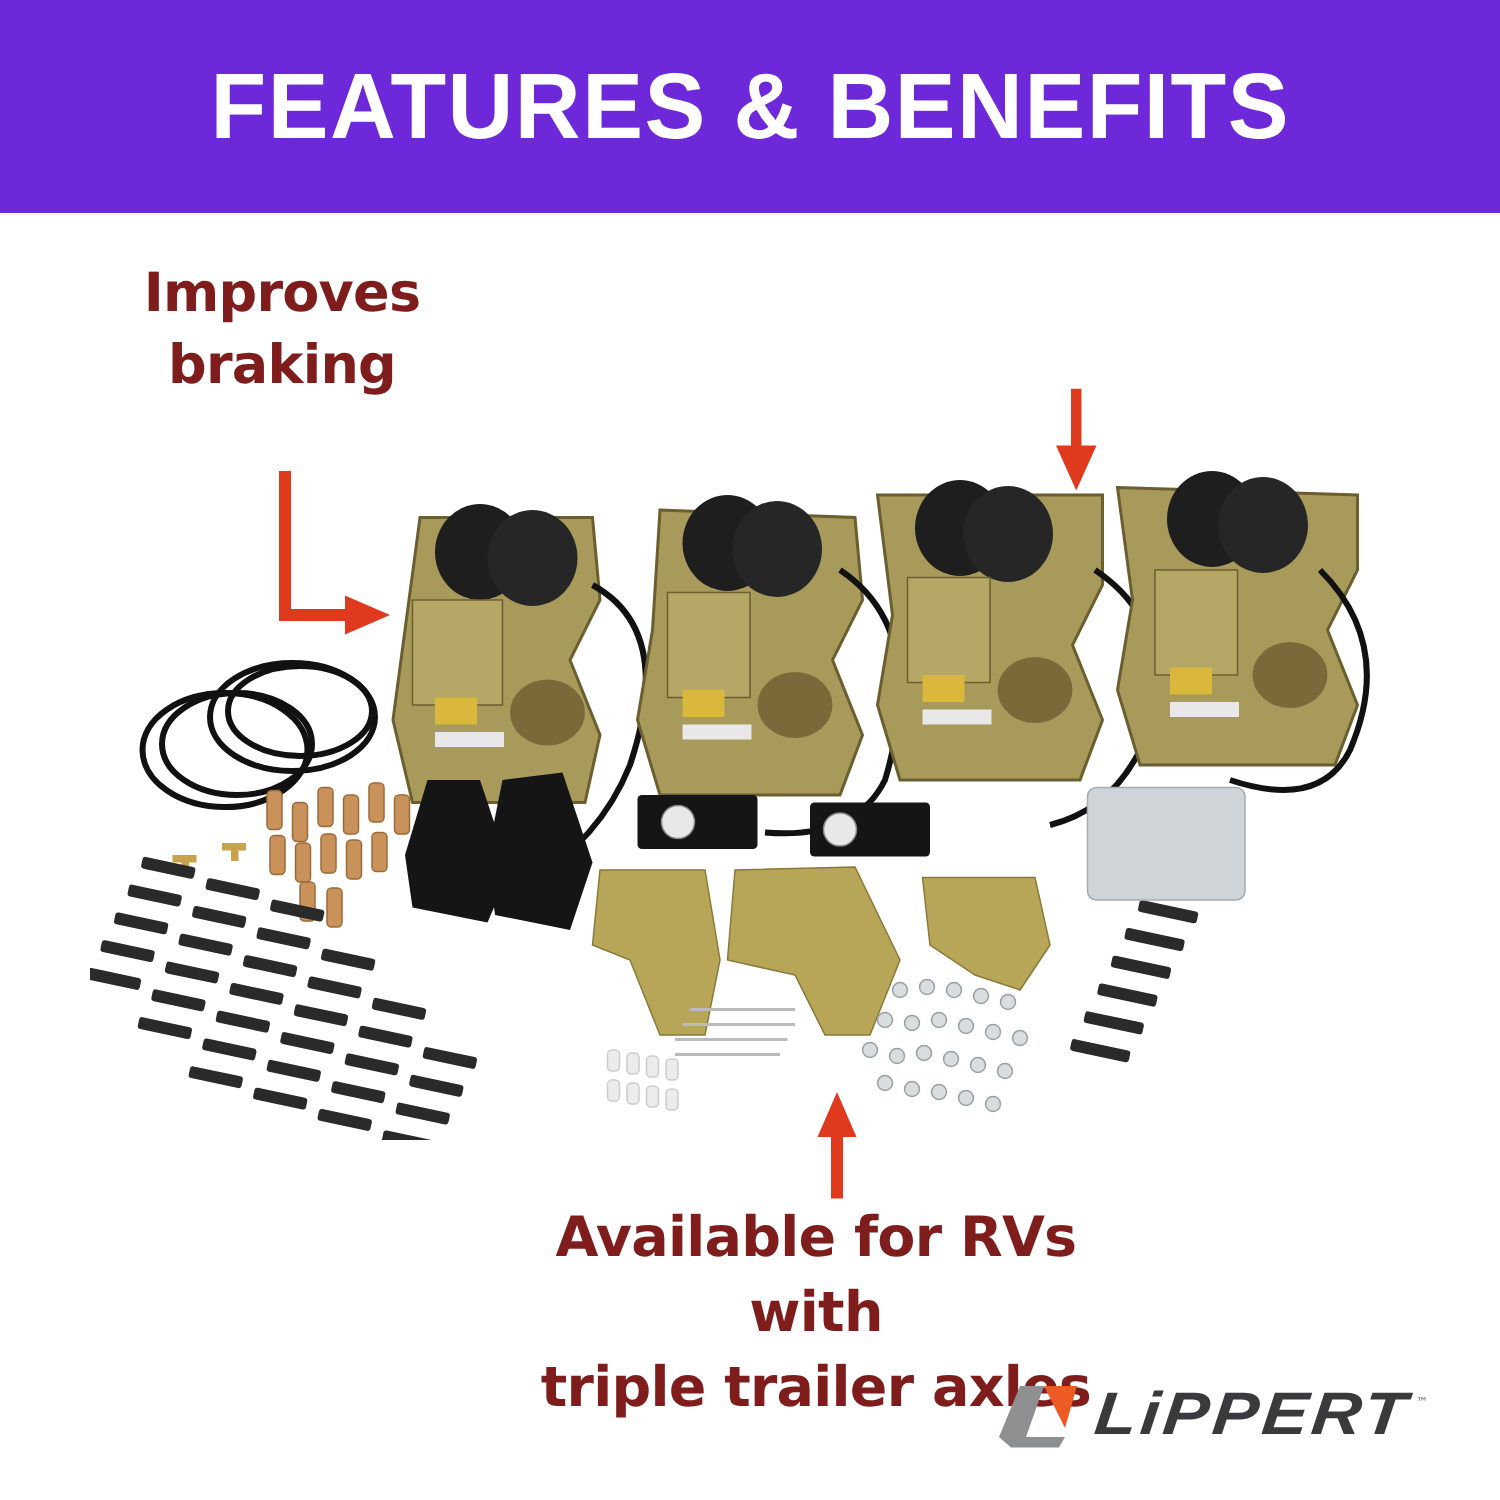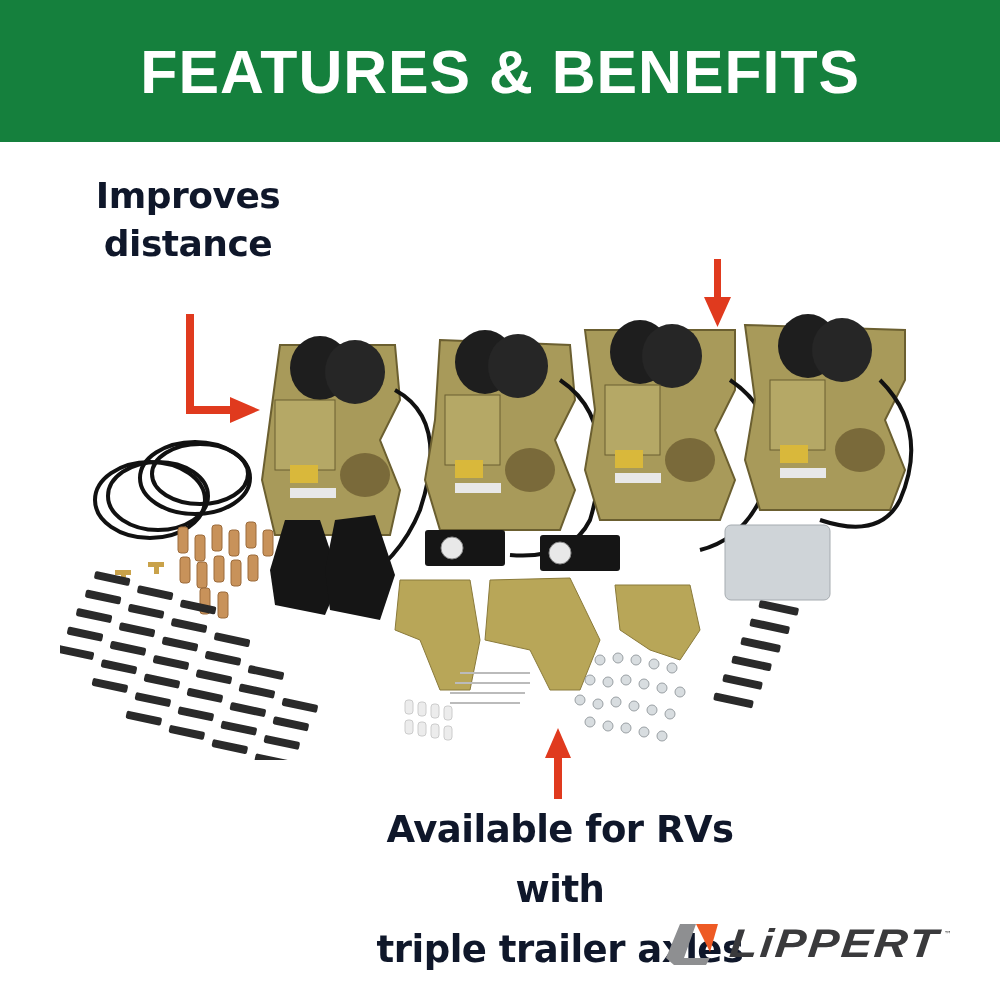--- a/index.html
+++ b/index.html
@@ -1,35 +1,35 @@
 <!DOCTYPE html>
 <html><head>
 <meta charset="utf-8">
 <style>
   * { box-sizing: border-box; margin: 0; padding: 0; }
   html, body { width: 1000px; height: 1000px; background: #ffffff; overflow: hidden; }
   body { position: relative; font-family: "DejaVu Sans", sans-serif; }
 
   .header {
     position: absolute; left: 0; top: 0; width: 1000px; height: 142px;
-    background: #15803d; display: flex; align-items: center; justify-content: center;
+    background: #6d28d9; display: flex; align-items: center; justify-content: center;
   }
   .header-title {
     color: #ffffff; font-family: "Liberation Sans", sans-serif; font-weight: 700;
     font-size: 62px; letter-spacing: 1px; transform: scaleX(0.98);
   }
 
   .callout {
-    position: absolute; color: #0f172a; font-family: "DejaVu Sans", sans-serif;
+    position: absolute; color: #7f1d1d; font-family: "DejaVu Sans", sans-serif;
     font-weight: 700; text-align: center; line-height: 48px; font-size: 36px;
     letter-spacing: -0.5px;
   }
   .callout-left { left: 88px; top: 172px; width: 200px; }
   .callout-right { left: 520px; top: 166px; width: 400px; line-height: 48px; }
-  .callout-bottom { left: 340px; top: 800px; width: 440px; line-height: 60px; font-size: 37px; }
+  .callout-bottom { left: 324px; top: 800px; width: 440px; line-height: 50px; font-size: 37px; }
 
   .arrow { position: absolute; }
 
   .photo { position: absolute; left: 60px; top: 310px; width: 880px; height: 450px; }
 
   .logo { position: absolute; left: 662px; top: 918px; width: 300px; height: 50px; display: flex; align-items: center; }
   .logo-mark { width: 60px; height: 50px; }
   .logo-text {
     font-family: "Liberation Sans", sans-serif; font-weight: 700; font-style: italic;
     font-size: 40px; color: #3a3a3c; letter-spacing: 2px; margin-left: 8px;
@@ -39,21 +39,21 @@
 </style>
 </head>
 <body>
 
 <div class="header">
   <div class="header-title">FEATURES &amp; BENEFITS</div>
 </div>
 
 <div class="callout callout-left">
   <div>Improves</div>
-  <div>distance</div>
+  <div>braking</div>
 </div>
 
 <div class="callout callout-right">
 </div>
 
 <div class="callout callout-bottom">
   <div>Available for RVs with</div>
   <div>triple trailer axles</div>
 </div>
 

